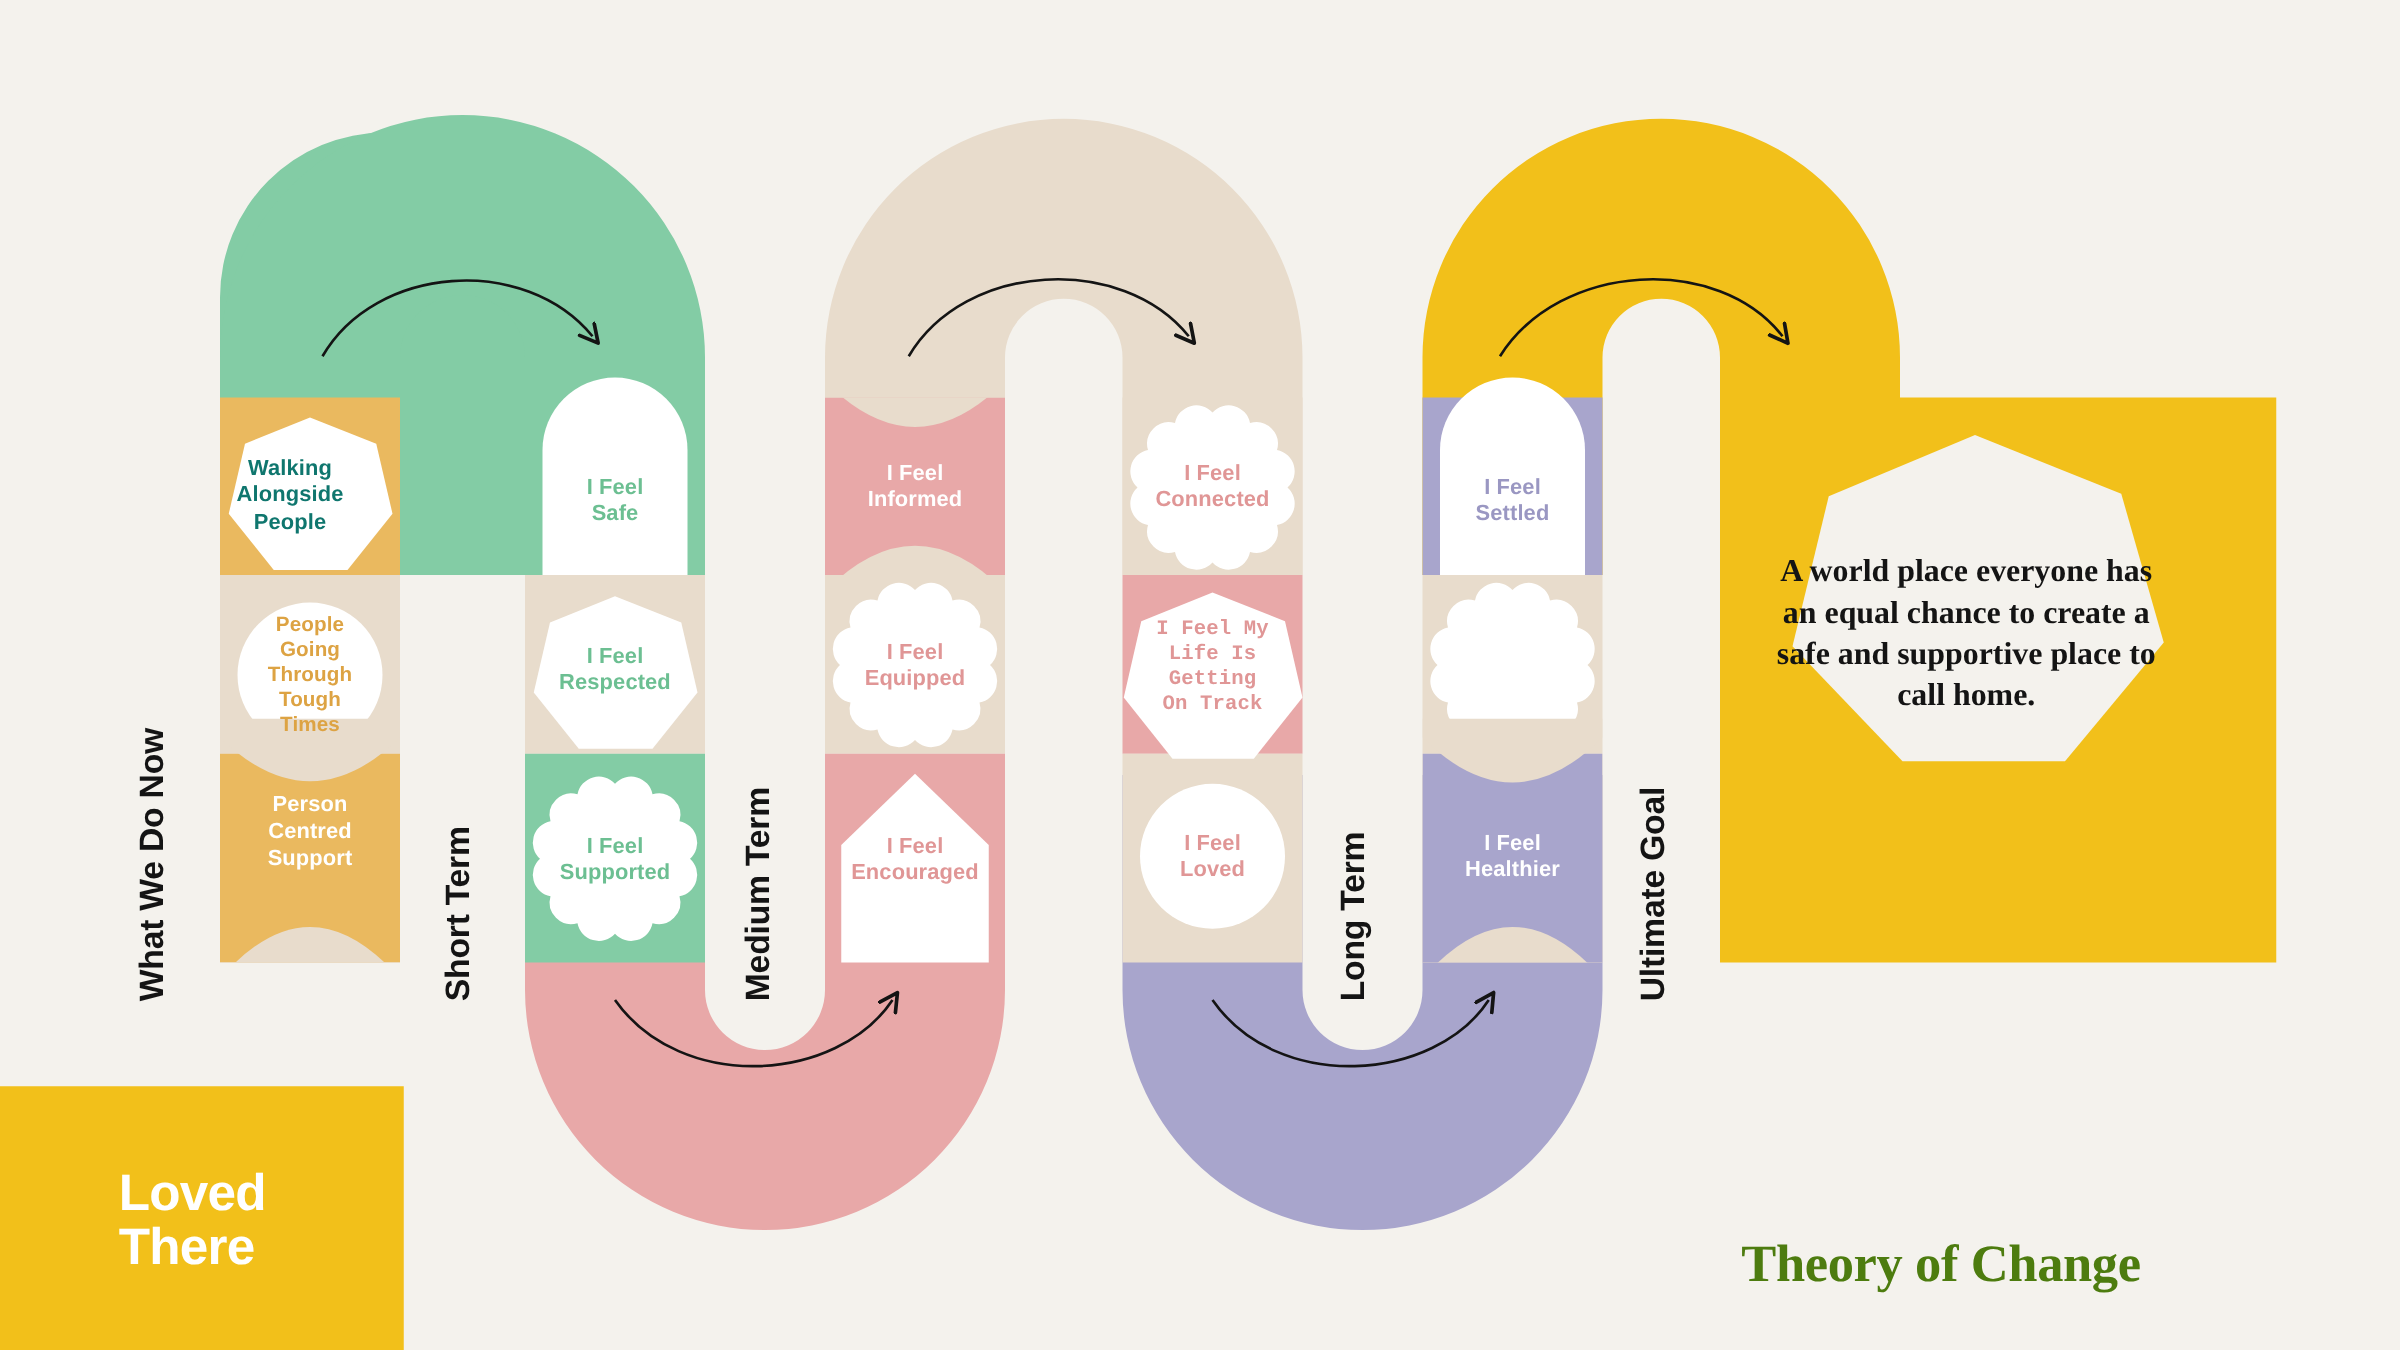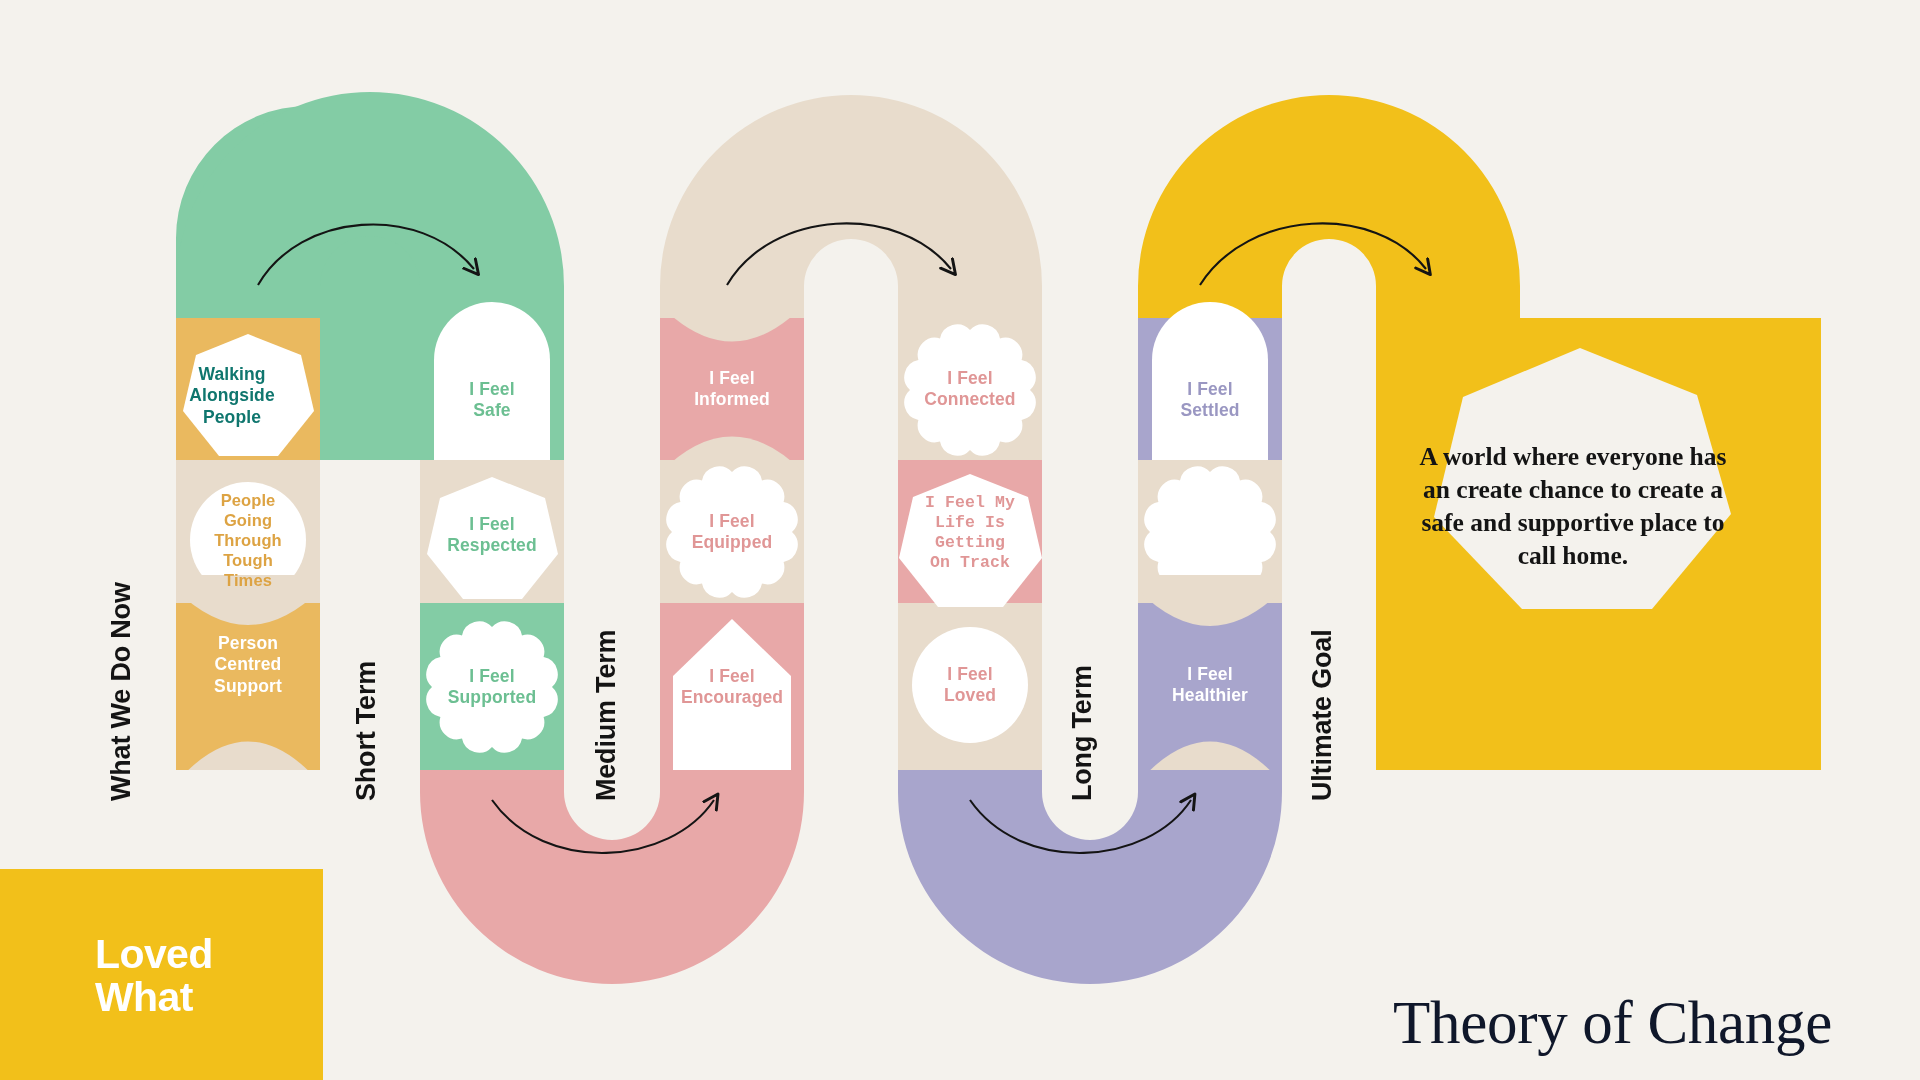--- a/index.html
+++ b/index.html
@@ -44,21 +44,21 @@
   .logo-text{
     position:absolute;left:95px;top:933px;
     color:#ffffff;font-weight:700;font-size:41px;line-height:1.05;
     letter-spacing:-0.6px;
   }
 
   
   .toc-title{
     position:absolute;left:1393px;top:988px;
     font-family:"Liberation Serif", serif;
-    font-weight:400;font-size:61px;color:#0f172a;letter-spacing:-0.3px;
+    font-weight:700;font-size:42px;color:#4d7c0f;letter-spacing:-0.3px;
     white-space:nowrap;
   }
 
   
   .goal-text{
     position:absolute;left:1418px;top:440px;width:310px;
     font-family:"Liberation Serif", serif;
     font-weight:700;font-size:25.5px;line-height:1.30;
     color:#141414;text-align:center;
   }
@@ -301,23 +301,23 @@
     <span>I Feel<br>Loved</span>
   </div>
 
   <div class="node-text" style="left:1146px;top:370px;width:128px;height:60px;color:#9a97c2;">
     <span>I Feel<br>Settled</span>
   </div>
   <div class="node-text" style="left:1146px;top:655px;width:128px;height:60px;color:#ffffff;">
     <span>I Feel<br>Healthier</span>
   </div>
 
-  <div class="goal-text">A world where everyone has an create chance to create a safe and supportive place to call home.</div>
+  <div class="goal-text">A world place everyone has an equal chance to create a safe and supportive place to call home.</div>
 
   <div class="logo-box"></div>
   <div class="logo-text">
     <div>Loved</div>
-    <div>What</div>
+    <div>There</div>
   </div>
 
   <div class="toc-title">Theory of Change</div>
 
 </div>
 
 </body></html>

